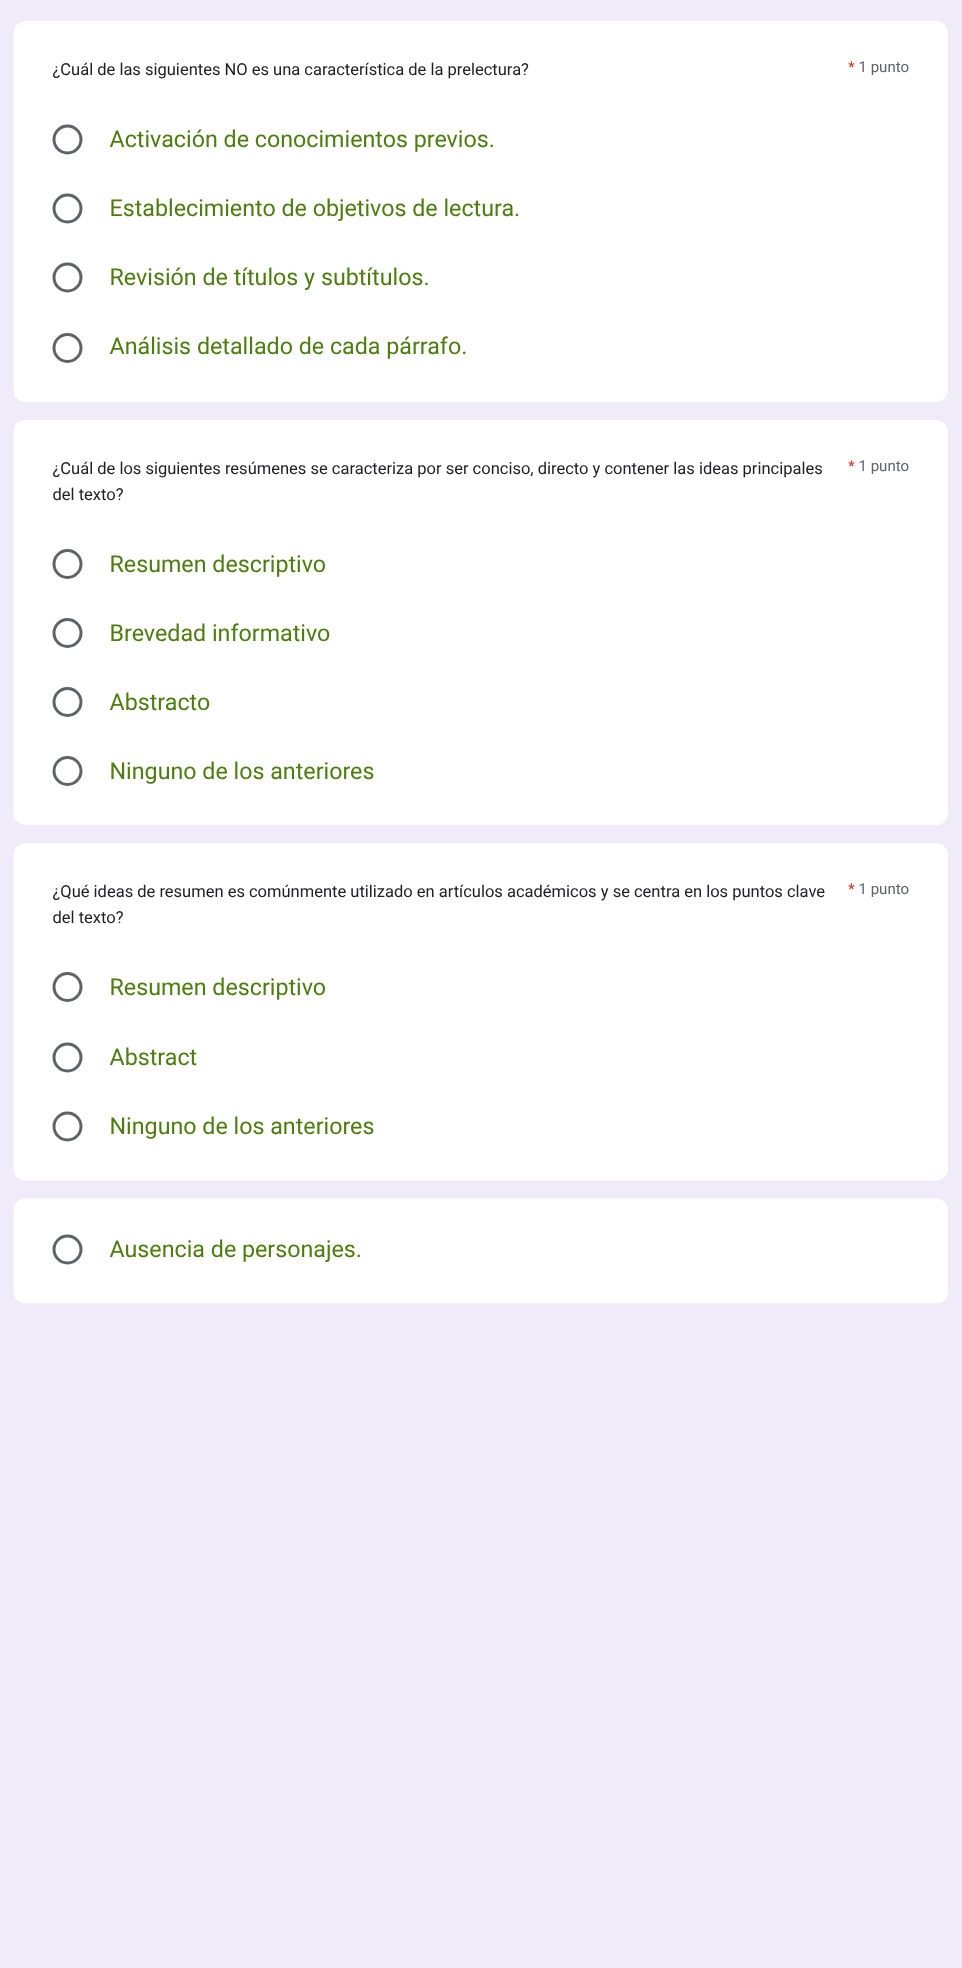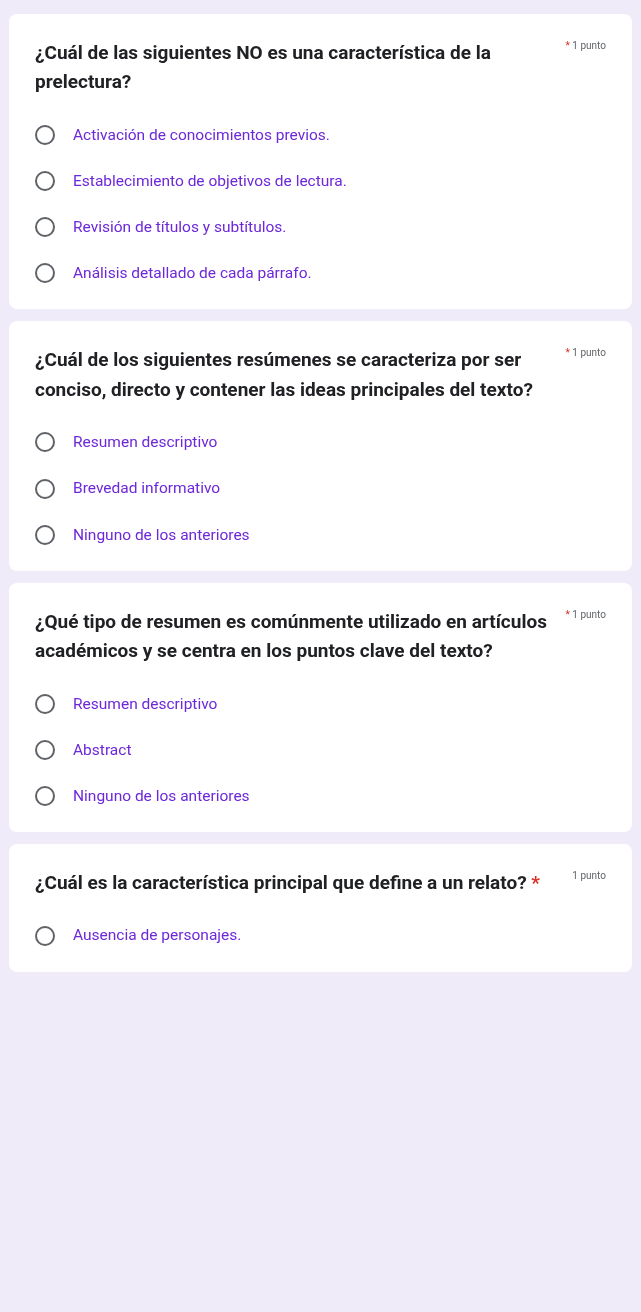--- a/index.html
+++ b/index.html
@@ -15,22 +15,22 @@
     margin: 12px 9px 0 9px;
     padding: 24px 26px 26px 26px;
   }
   .q-header {
     display: flex;
     align-items: flex-start;
     justify-content: space-between;
     margin-bottom: 28px;
   }
   .q-title {
-    font-size: 19px;
-    font-weight: 700;
+    font-size: 11px;
+    font-weight: 400;
     color: #202124;
     line-height: 1.55;
     flex: 1;
     padding-right: 10px;
   }
   .q-points {
     font-size: 10px;
     color: #5f6368;
     white-space: nowrap;
     padding-top: 2px;
@@ -48,21 +48,21 @@
   .radio {
     width: 20px;
     height: 20px;
     border: 2px solid #5f6368;
     border-radius: 50%;
     margin-right: 18px;
     flex-shrink: 0;
   }
   .opt-label {
     font-size: 15.5px;
-    color: #6d28d9;
+    color: #4d7c0f;
     line-height: 1.3;
   }
   .inline-req {
     color: #d93025;
   }
 </style>
 </head>
 <body>
 
 <div id="root">
@@ -96,44 +96,44 @@
       <div class="option">
         <div class="radio"></div>
         <div class="opt-label">Resumen descriptivo</div>
       </div>
       <div class="option">
         <div class="radio"></div>
         <div class="opt-label">Brevedad informativo</div>
       </div>
       <div class="option">
         <div class="radio"></div>
+        <div class="opt-label">Abstracto</div>
+      </div>
+      <div class="option">
+        <div class="radio"></div>
         <div class="opt-label">Ninguno de los anteriores</div>
       </div>
     </div>
     <div class="card">
       <div class="q-header">
-        <div class="q-title">¿Qué tipo de resumen es comúnmente utilizado en artículos académicos y se centra en los puntos clave del texto?</div>
+        <div class="q-title">¿Qué ideas de resumen es comúnmente utilizado en artículos académicos y se centra en los puntos clave del texto?</div>
         <div class="q-points"><span class="req">* </span><span>1 punto</span></div>
       </div>
       <div class="option">
         <div class="radio"></div>
         <div class="opt-label">Resumen descriptivo</div>
       </div>
       <div class="option">
         <div class="radio"></div>
         <div class="opt-label">Abstract</div>
       </div>
       <div class="option">
         <div class="radio"></div>
         <div class="opt-label">Ninguno de los anteriores</div>
       </div>
     </div>
     <div class="card">
-      <div class="q-header">
-        <div class="q-title">¿Cuál es la característica principal que define a un relato?<span class="inline-req"> *</span></div>
-        <div class="q-points"><span>1 punto</span></div>
-      </div>
       <div class="option">
         <div class="radio"></div>
         <div class="opt-label">Ausencia de personajes.</div>
       </div>
     </div>
   </div>
 
 </body></html>

